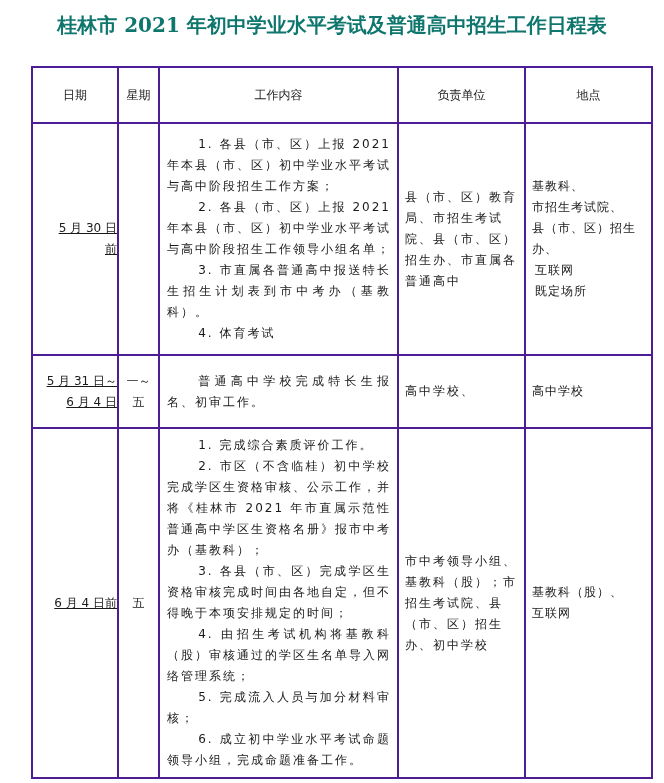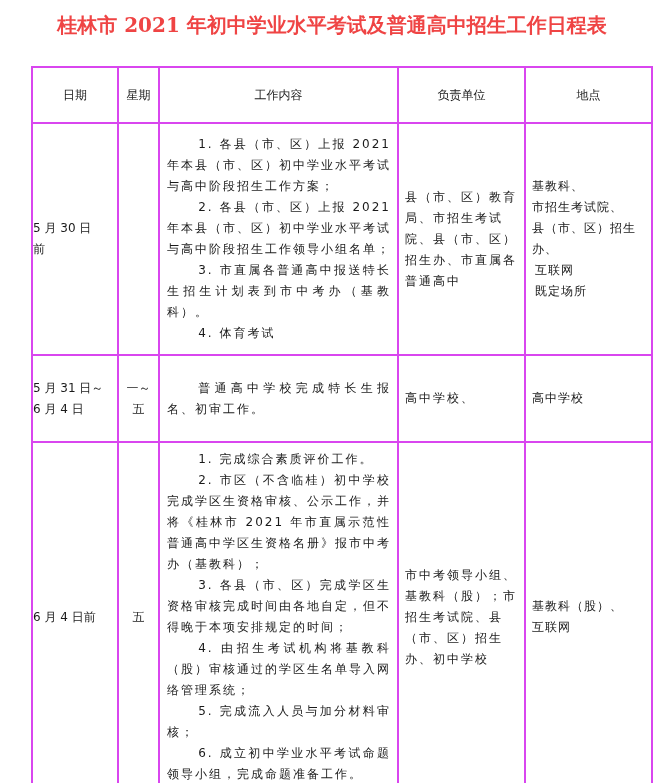--- a/index.html
+++ b/index.html
@@ -3,33 +3,33 @@
 <meta charset="utf-8">
 <style>
   html, body { margin: 0; padding: 0; background: #ffffff; }
   body {
     width: 664px; height: 783px; position: relative; overflow: hidden;
     font-family: "DejaVu Sans", sans-serif; color: #1a1a1a;
   }
   .title {
     position: absolute; left: 0; top: 12px; width: 664px; text-align: center;
     font-family: "DejaVu Serif", serif; font-weight: bold; font-size: 20px;
-    letter-spacing: 0px; color: #ef4444;
+    letter-spacing: 0px; color: #0f766e;
   }
   table.sched {
     position: absolute; left: 31px; top: 66px;
     border-collapse: collapse; table-layout: fixed;
     width: 620px;
   }
   table.sched td, table.sched th {
-    border: 2px solid #d946ef; padding: 0; font-weight: normal;
+    border: 2px solid #4c1d95; padding: 0; font-weight: normal;
     font-size: 12px; line-height: 21px; vertical-align: middle;
   }
   th { height: 54px; text-align: center; }
-  .c-date { text-align: left; }
+  .c-date { text-align: right; text-decoration: underline; }
   .c-week { text-align: center; }
   .c-content { padding: 6px 6px 6px 7px !important; text-align: justify; }
   .c-content p { margin: 0; text-indent: 2.6em; }
   .c-unit { padding: 4px 6px !important; text-align: left; letter-spacing: 2px; border-radius: 20px; }
   .c-loc { padding: 4px 6px !important; text-align: left; letter-spacing: 1px; border-radius: 9px; }
   .c-loc span { display: block; }
   .c-loc span.ind { padding-left: 3px; }
   .ls { letter-spacing: 2px; }
 </style>
 </head>
@@ -71,21 +71,21 @@
       <td class="c-unit">县（市、区）教育局、市招生考试院、县（市、区）招生办、市直属各普通高中</td>
       <td class="c-loc">
         <span>基教科、</span>
         <span>市招生考试院、</span>
         <span>县（市、区）招生办、</span>
         <span class="ind">互联网</span>
         <span class="ind">既定场所</span>
       </td>
     </tr>
 
-    <tr style="height:87px">
+    <tr style="height:73px">
       <td class="c-date">
         <div>5 月 31 日～</div>
         <div>6 月 4 日</div>
       </td>
       <td class="c-week">
         <div>一～</div>
         <div>五</div>
       </td>
       <td class="c-content ls">
         <p>普通高中学校完成特长生报名、初审工作。</p>

